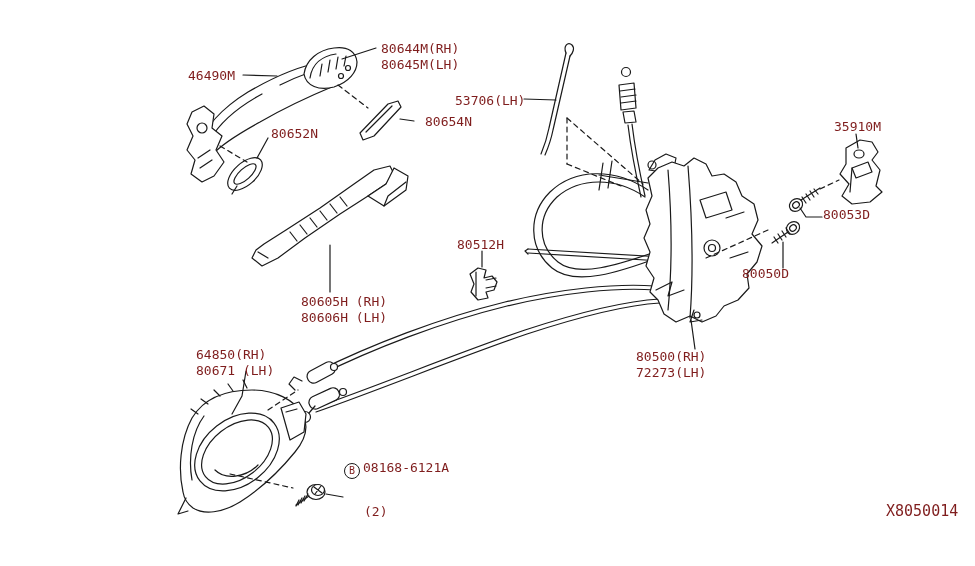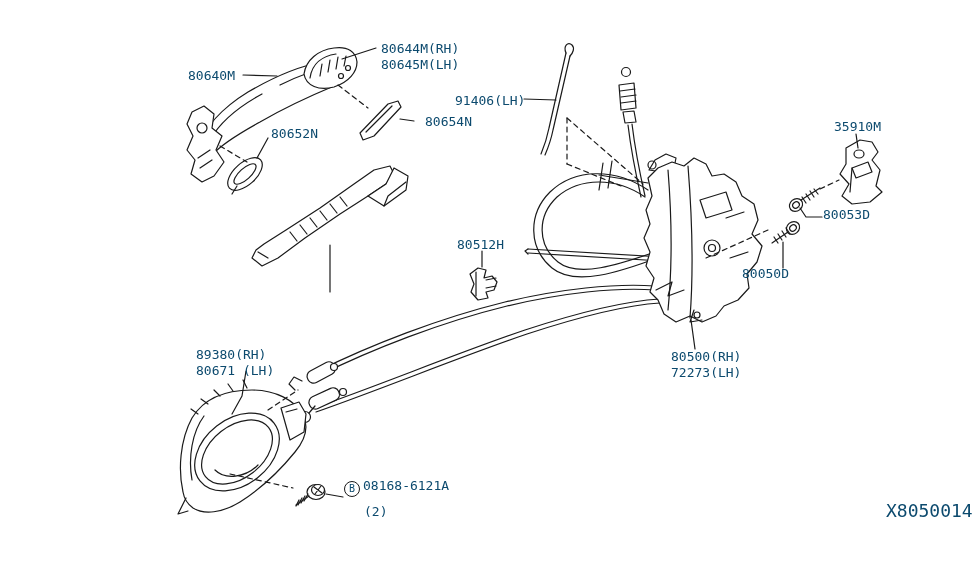--- a/index.html
+++ b/index.html
@@ -1,21 +1,21 @@
 <!DOCTYPE html>
 <html><head>
 <meta charset="utf-8">
 <style>
   html,body{margin:0;padding:0;background:#ffffff;}
   #stage{position:relative;width:975px;height:566px;background:#ffffff;overflow:hidden;
          font-family:"DejaVu Sans Mono", monospace;}
-  .lbl{position:absolute;font:13px/16px "DejaVu Sans Mono", monospace;color:#0c4a6e;
+  .lbl{position:absolute;font:13px/16px "DejaVu Sans Mono", monospace;color:#7f1d1d;
        white-space:pre;letter-spacing:0;}
   .lbl span.row{display:block;}
-  .code{font-size:18px;}
+  .code{font-size:15px;}
   .circ{display:inline-block;width:14px;height:14px;border:1.4px solid #1a1a1a;border-radius:50%;
         font-size:10px;line-height:14px;text-align:center;margin-right:3px;vertical-align:-2px;}
   svg{position:absolute;left:0;top:0;}
   .ln{fill:none;stroke:#1a1a1a;stroke-width:1.2;stroke-linecap:round;stroke-linejoin:round;}
   .fw{fill:#ffffff;}
   .dash{stroke-dasharray:5 4;}
 </style>
 </head>
 <body>
 
@@ -185,42 +185,43 @@
     <path class="ln" d="M482,251 L482,267"></path>
     <path class="ln" d="M856,134 L858,148"></path>
     <path class="ln" d="M822,217 L806,217 L800,208"></path>
     <path class="ln" d="M783,268 L783,242"></path>
     <path class="ln" d="M695,349 L691,320"></path>
     <path class="ln" d="M246,371 L242,396 L232,414"></path>
     <path class="ln" d="M326,494 L343,497"></path>
   </g>
 </svg>
 
-<div class="lbl" style="left:188px;top:68px">80640M</div>
+<div class="lbl" style="left:188px;top:68px">46490M</div>
 
 <div class="lbl" style="left:381px;top:41px"><span class="row">80644M(RH)</span><span class="row">80645M(LH)</span></div>
 
-<div class="lbl" style="left:455px;top:93px">91406(LH)</div>
+<div class="lbl" style="left:455px;top:93px">53706(LH)</div>
 
 <div class="lbl" style="left:425px;top:114px">80654N</div>
 
 <div class="lbl" style="left:271px;top:126px">80652N</div>
 
+<div class="lbl" style="left:301px;top:294px"><span class="row">80605H (RH)</span><span class="row">80606H (LH)</span></div>
 
 <div class="lbl" style="left:457px;top:237px">80512H</div>
 
 <div class="lbl" style="left:834px;top:119px">35910M</div>
 
 <div class="lbl" style="left:823px;top:207px">80053D</div>
 
 <div class="lbl" style="left:742px;top:266px">80050D</div>
 
-<div class="lbl" style="left:671px;top:349px"><span class="row">80500(RH)</span><span class="row">72273(LH)</span></div>
-
-<div class="lbl" style="left:196px;top:347px"><span class="row">89380(RH)</span><span class="row">80671 (LH)</span></div>
-
-<div class="lbl" style="left:344px;top:478px"><span class="circ">B</span><span>08168-6121A</span></div>
+<div class="lbl" style="left:636px;top:349px"><span class="row">80500(RH)</span><span class="row">72273(LH)</span></div>
+
+<div class="lbl" style="left:196px;top:347px"><span class="row">64850(RH)</span><span class="row">80671 (LH)</span></div>
+
+<div class="lbl" style="left:344px;top:460px"><span class="circ">B</span><span>08168-6121A</span></div>
 
 <div class="lbl" style="left:364px;top:504px">(2)</div>
 
 <div class="lbl code" style="left:886px;top:503px">X8050014</div>
 
 </div>
 
 </body></html>

